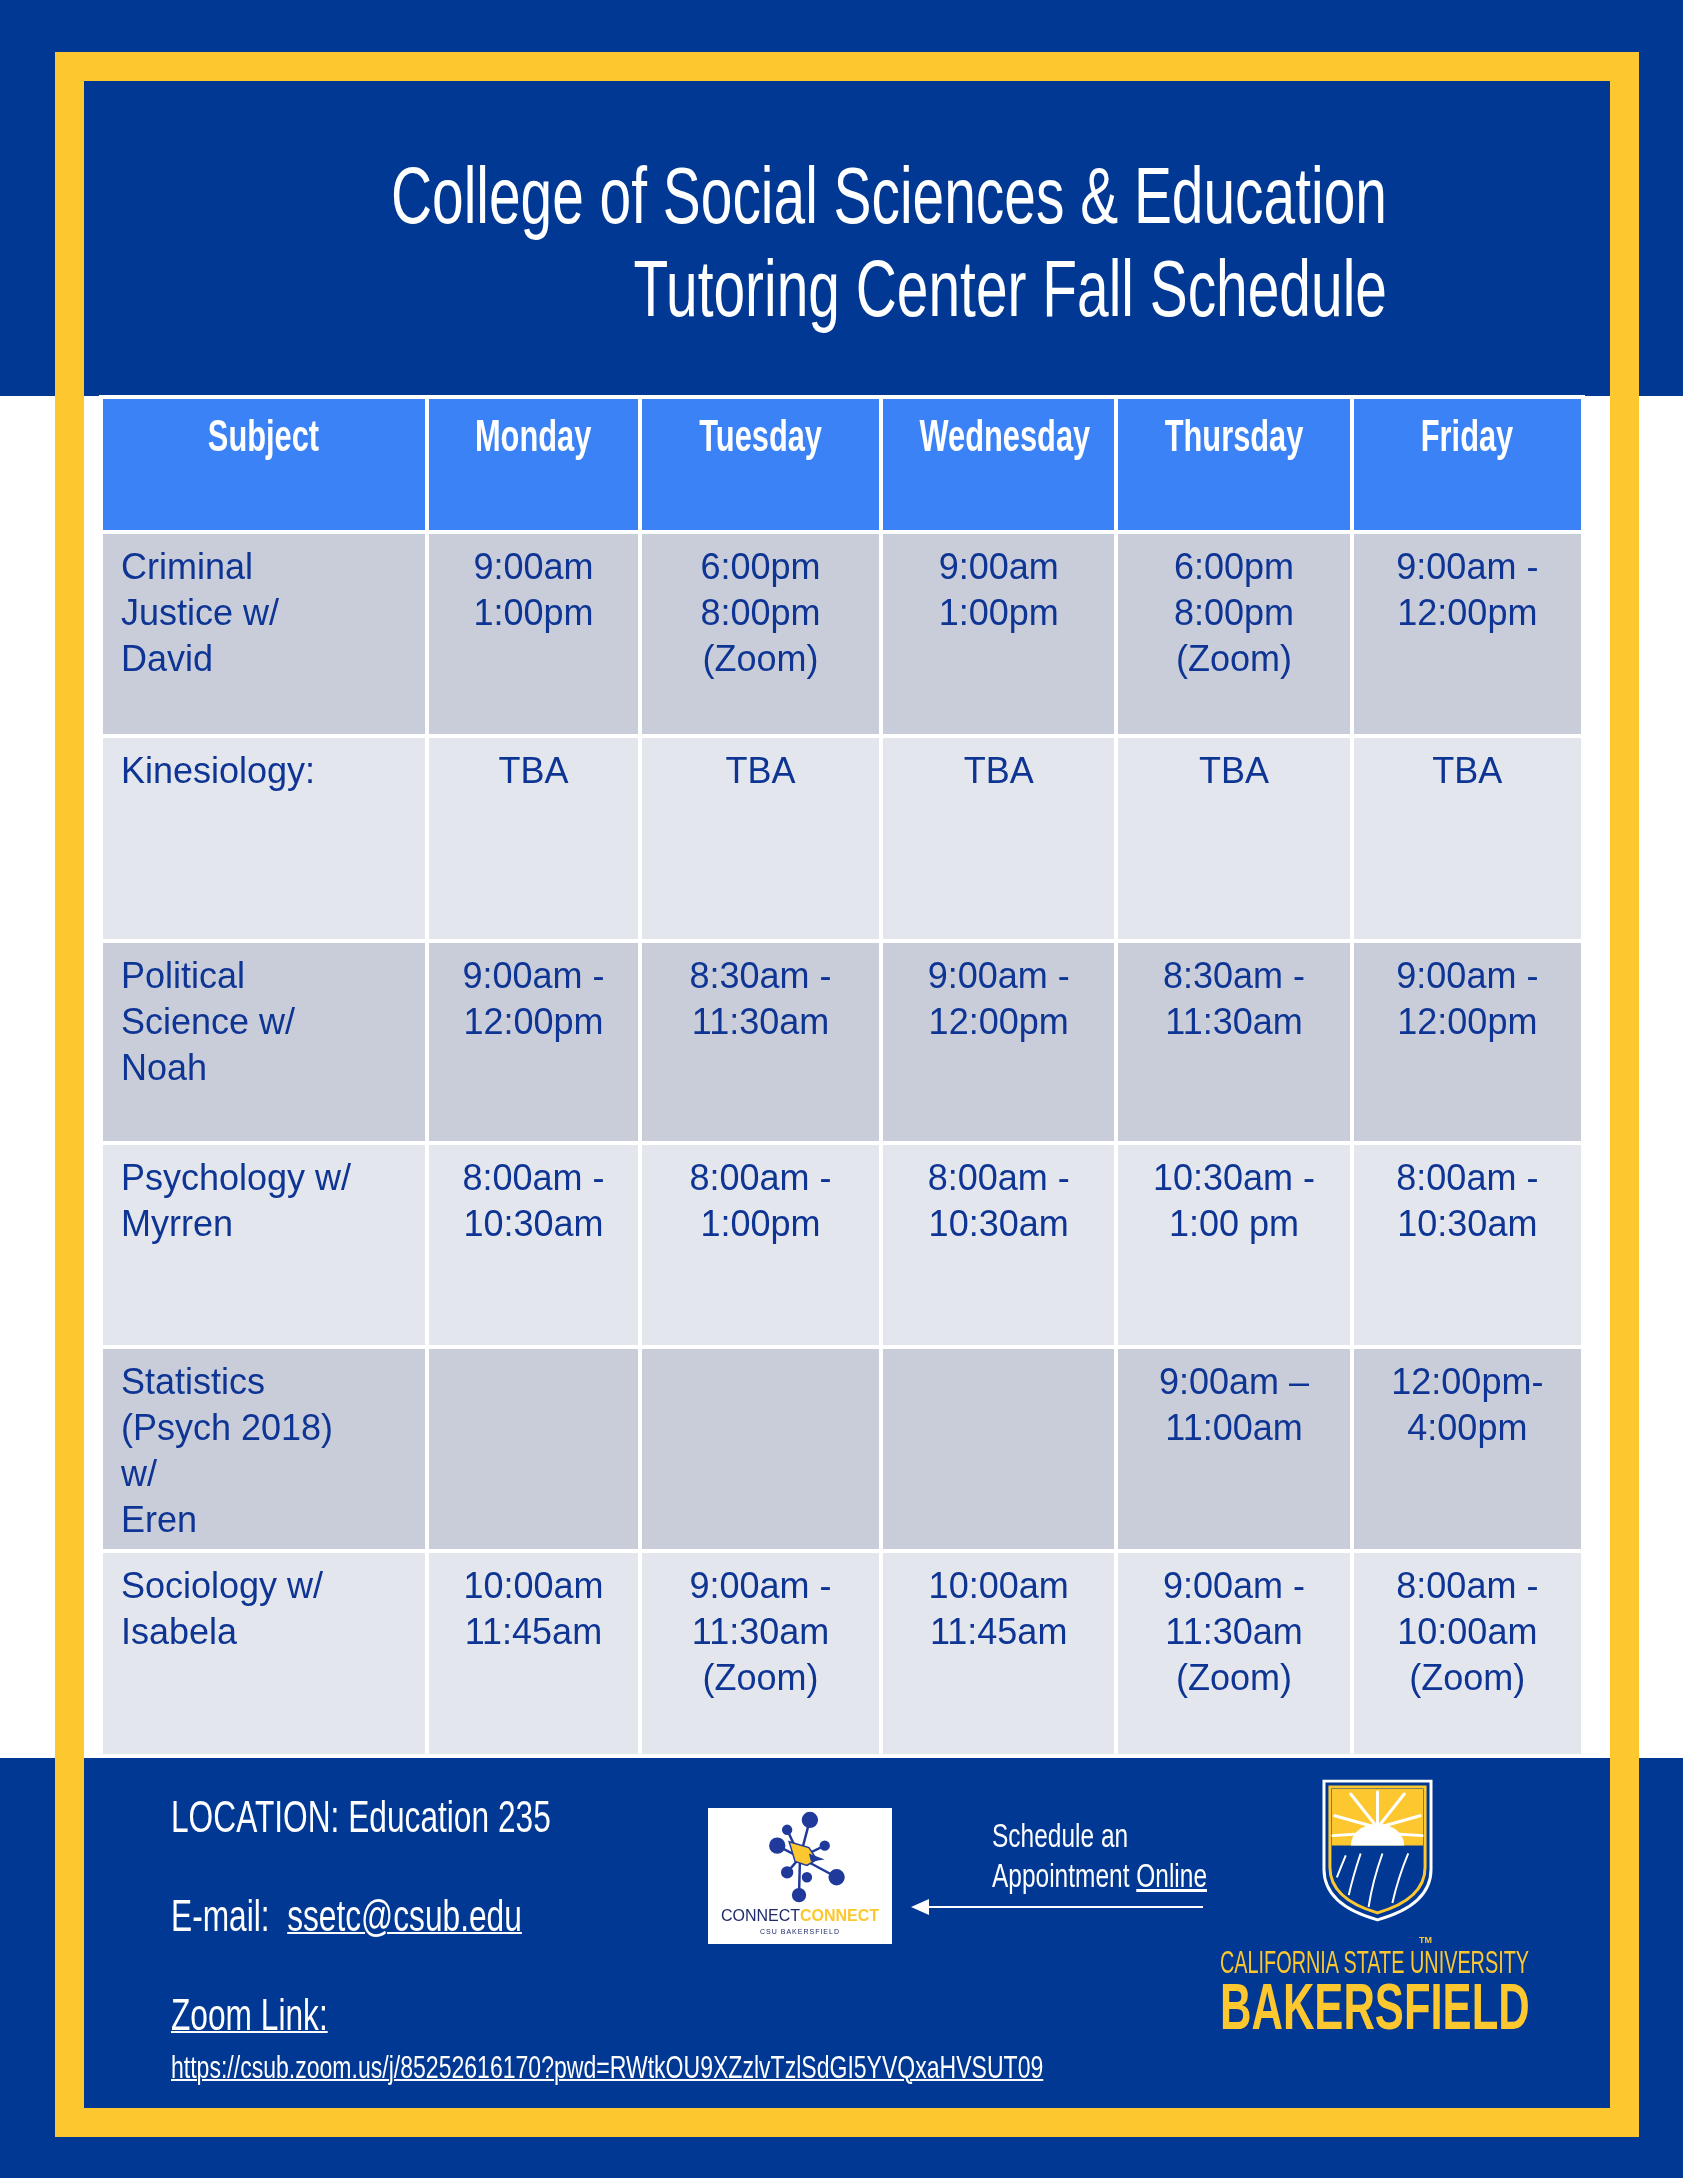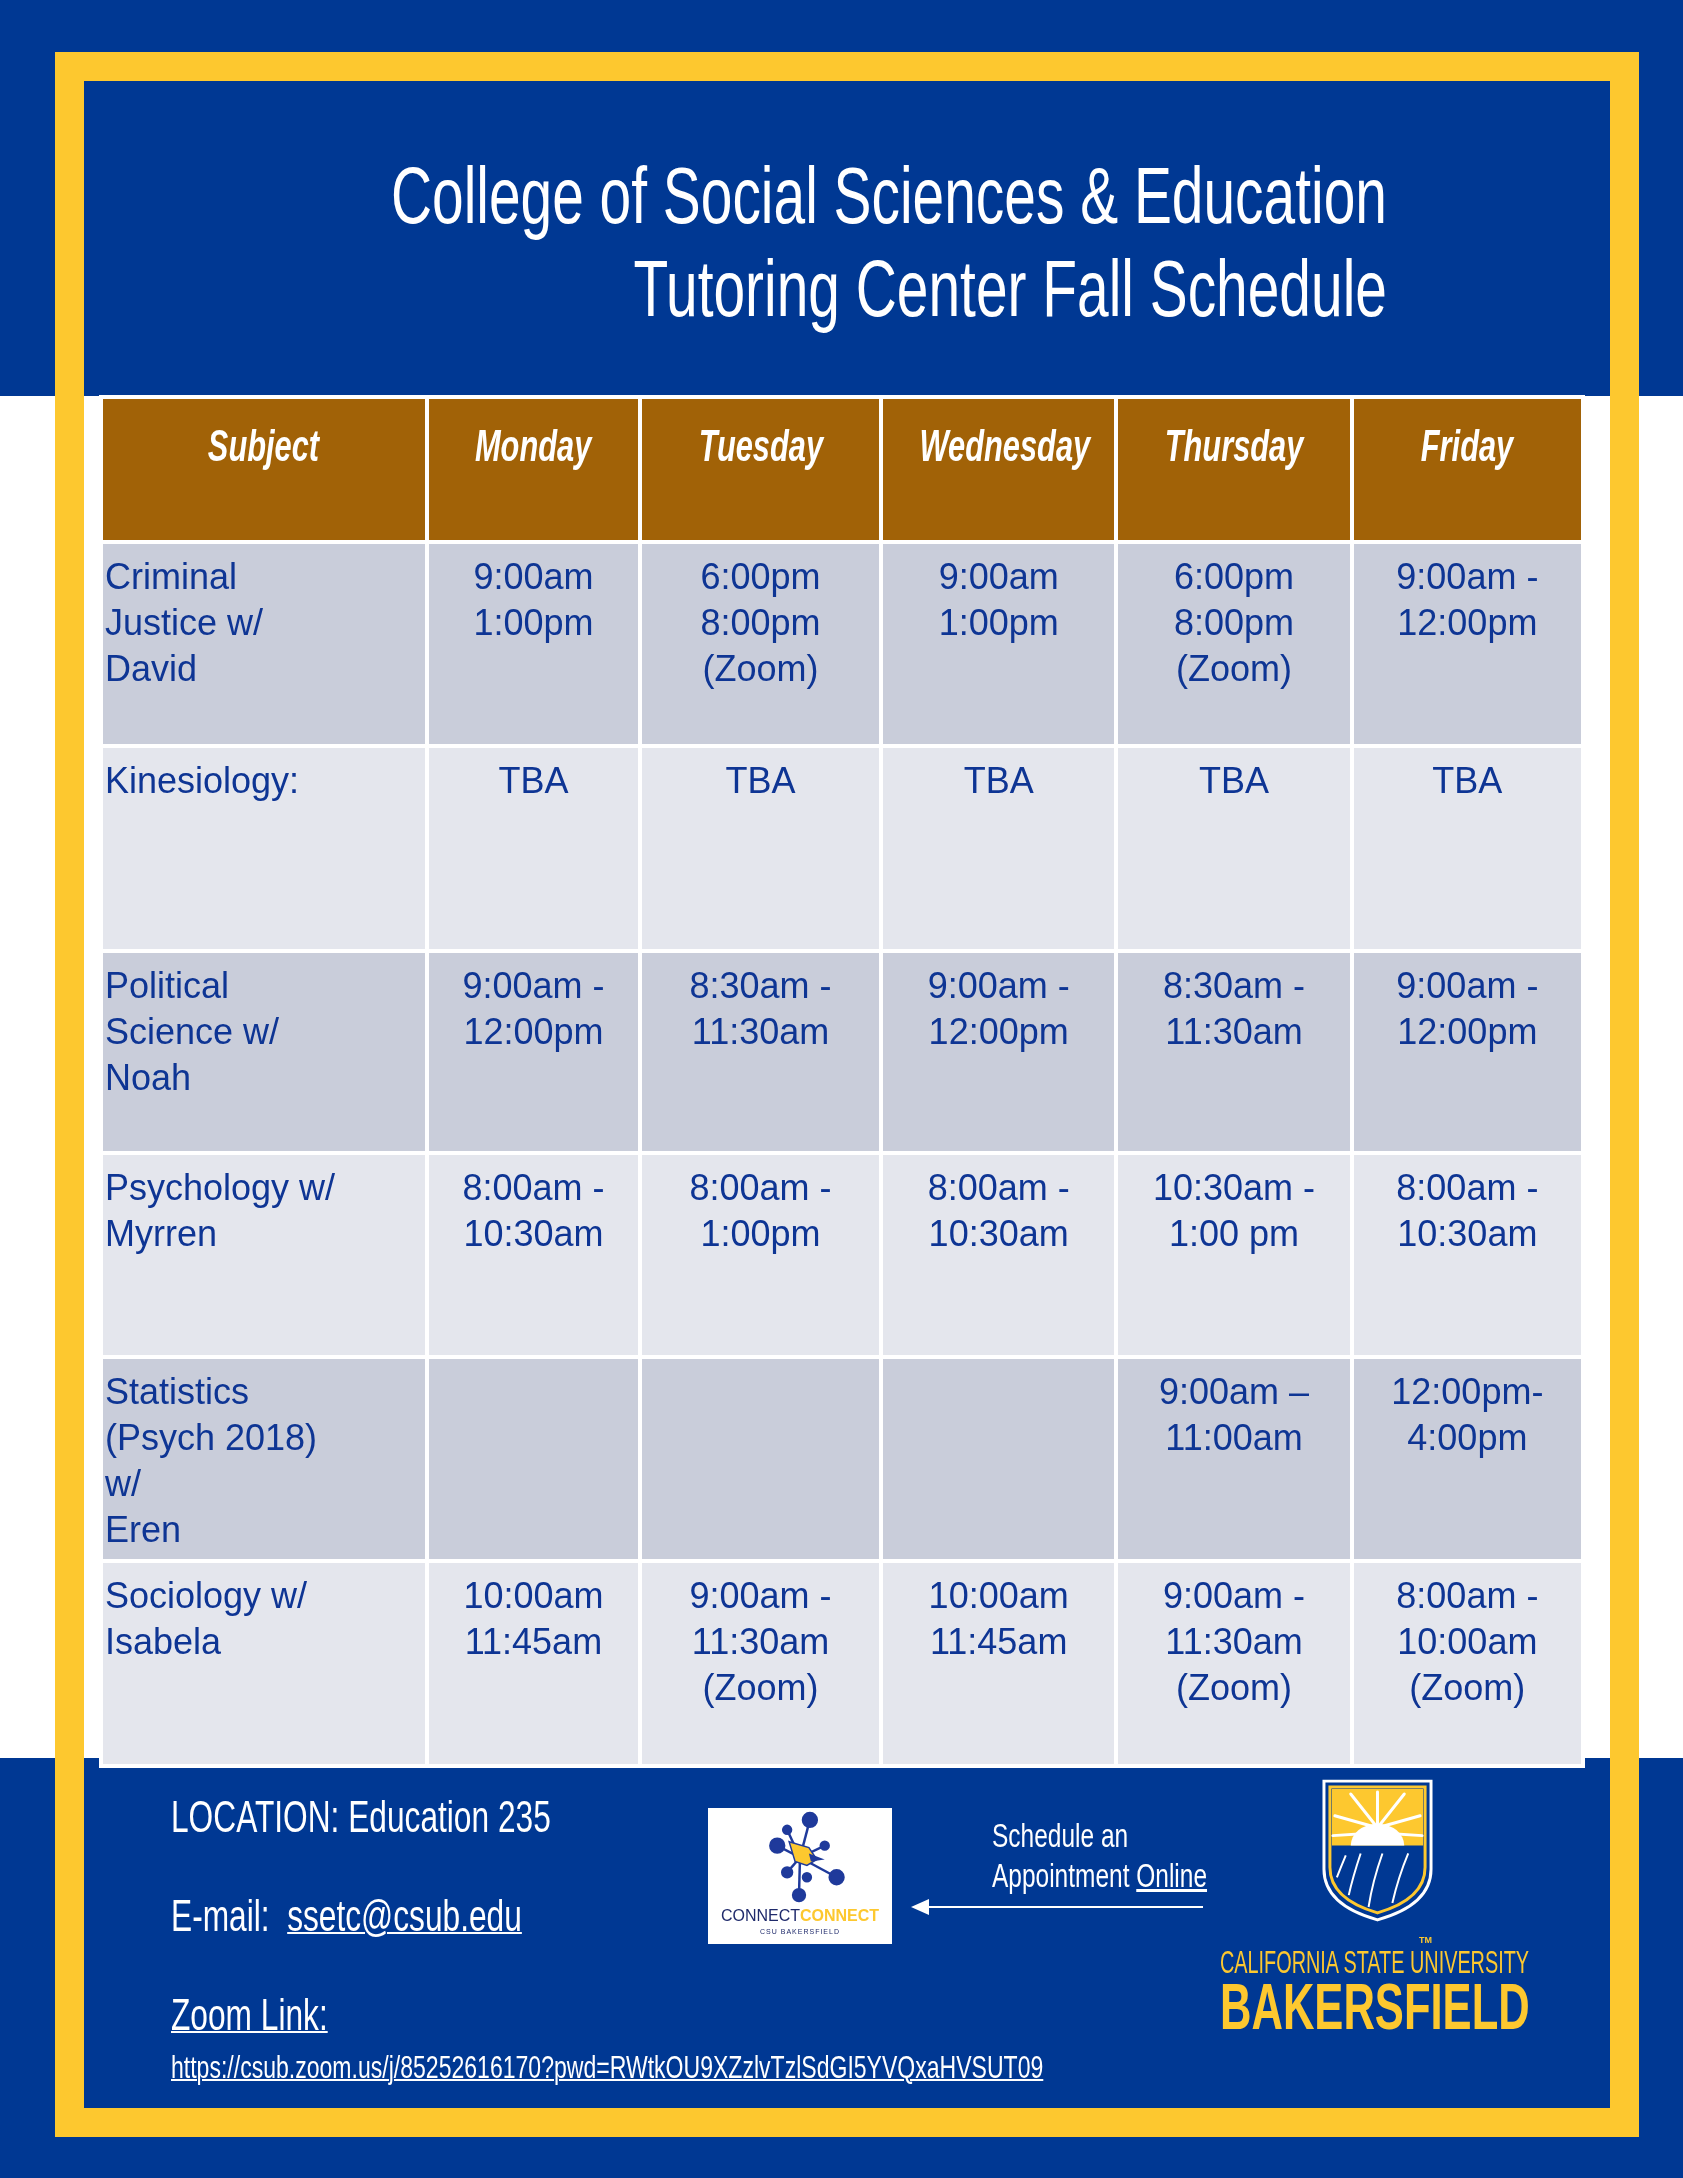--- a/index.html
+++ b/index.html
@@ -4,24 +4,24 @@
 <style>
   html, body { margin: 0; padding: 0; }
   body { width: 1683px; height: 2178px; position: relative; background: #ffffff; overflow: hidden; font-family: "Liberation Sans", sans-serif; }
   .abs { position: absolute; }
   .band-top { left: 0; top: 0; width: 1683px; height: 396px; background: #003893; }
   .band-bottom { left: 0; top: 1758px; width: 1683px; height: 420px; background: #003893; }
   .frame { left: 55px; top: 52px; width: 1584px; height: 2085px; box-sizing: border-box; border: 29px solid #FDC82F; }
   .title { left: 84px; top: 149px; width: 1515px; text-align: right; color: #ffffff; }
   .title .line { display: block; font-family: "Liberation Sans", sans-serif; font-size: 79px; line-height: 93px; transform: scaleX(0.72); transform-origin: center; white-space: nowrap; letter-spacing: 0px; }
   .sched { left: 99px; top: 395px; width: 1486px; border-collapse: separate; border-spacing: 4px; background: #ffffff; table-layout: fixed; }
-  .sched th { background: #a16207; color: #ffffff; height: 119px; vertical-align: top; padding: 22px 0 0 0; font-style: italic; }
+  .sched th { background: #3b82f6; color: #ffffff; height: 119px; vertical-align: top; padding: 12px 0 0 0; }
   .sched th span { display: inline-block; font-family: "Liberation Sans", sans-serif; font-weight: bold; font-size: 44px; transform: scaleX(0.7); white-space: nowrap; }
   .sched td { vertical-align: top; color: #0E3594; font-size: 36px; line-height: 46px; padding: 10px 14px 0 14px; }
-  .sched td.subject { text-align: left; padding-left: 2px; }
+  .sched td.subject { text-align: left; padding-left: 18px; }
   .sched td.time { text-align: center; white-space: pre-line; }
   .sched td .cell-text { white-space: pre-line; }
   .row-dark td { background: #C9CDDA; }
   .row-light td { background: #E4E6ED; }
   .footer-text { color: #ffffff; font-family: "Liberation Sans", sans-serif; white-space: nowrap; transform-origin: left center; transform: scaleX(0.72); }
   .loc { left: 171px; top: 1792px; font-size: 44px; }
   .email { left: 171px; top: 1891px; font-size: 44px; }
   .email a, .zoomlink-label, .zoom-url { color: #ffffff; text-decoration: underline; text-decoration-thickness: 2px; }
   .zoomlink-label { left: 171px; top: 1990px; font-size: 44px; }
   .zoom-url { left: 171px; top: 2049px; font-size: 32px; }

